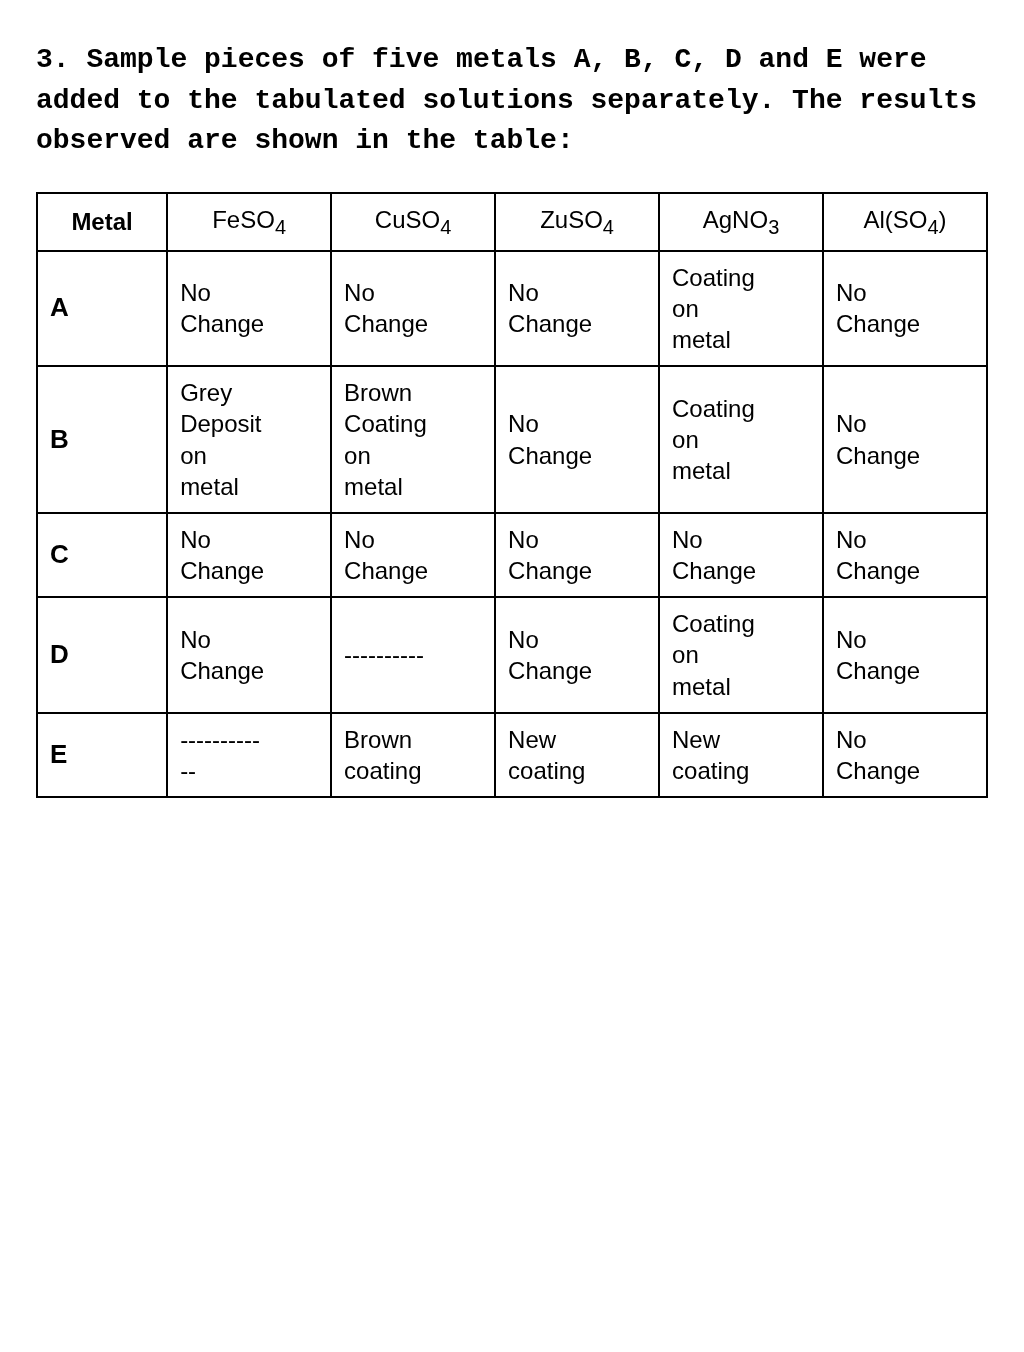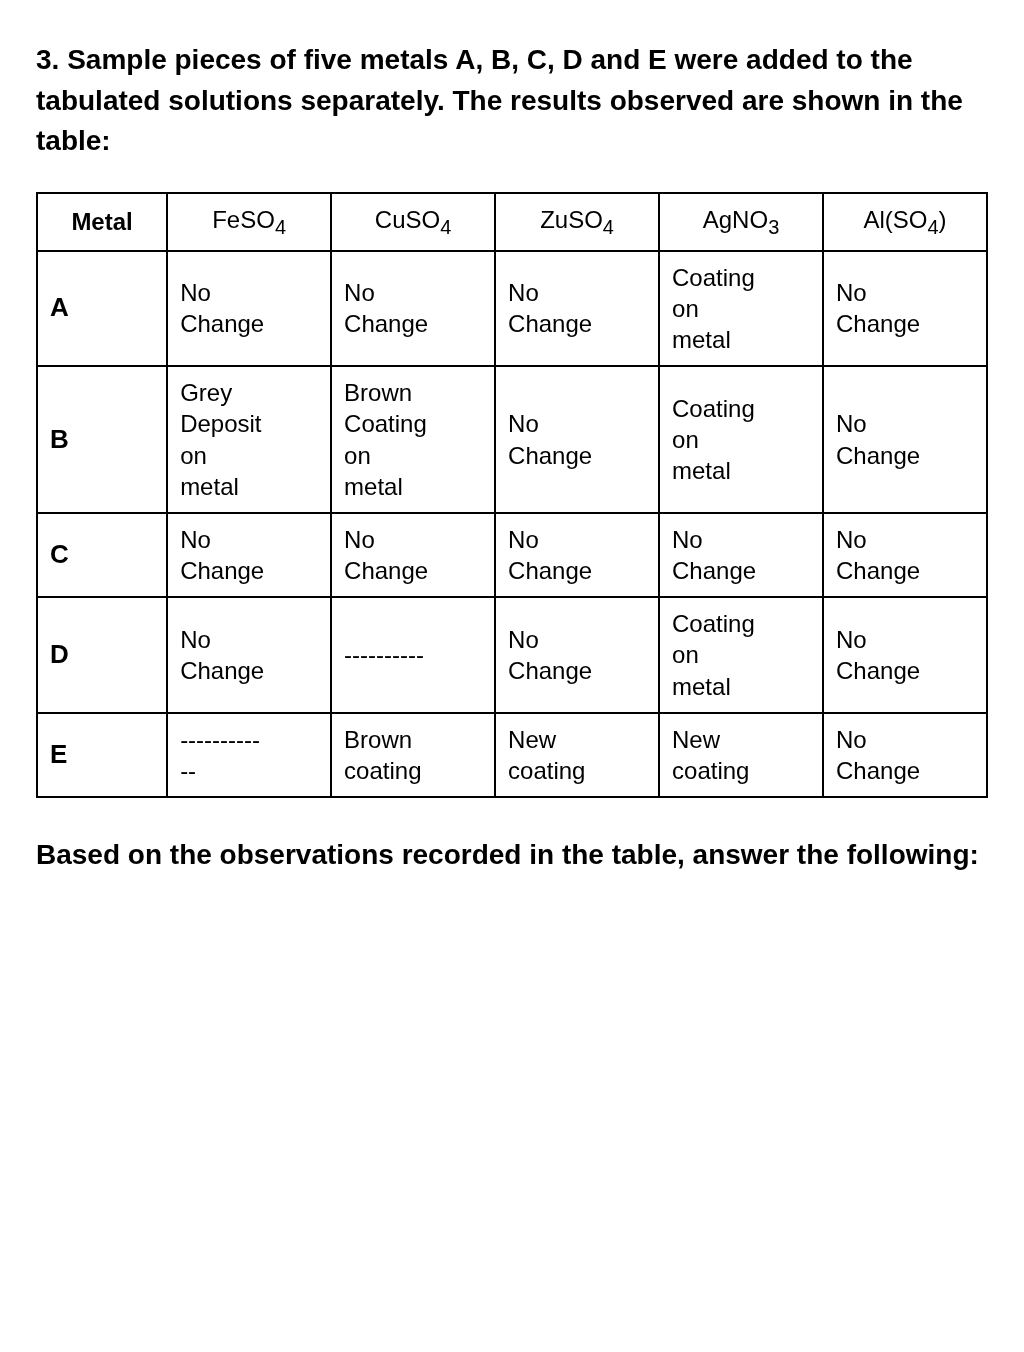--- a/index.html
+++ b/index.html
@@ -15,26 +15,26 @@
       min-height: 1352px;
       padding: 40px 36px;
       color: #000000;
     }
 
     .question-text {
       font-size: 28px;
       font-weight: bold;
       line-height: 1.45;
       margin-bottom: 30px;
+      font-family: Liberation Mono, monospace;
     }
 
     table {
       border-collapse: collapse;
       width: 100%;
-      margin-bottom: 36px;
       font-size: 24px;
       border-radius: 26px;
     }
 
     table th, table td {
       border: 2px solid #000000;
       padding: 10px 12px;
       vertical-align: middle;
       line-height: 1.3;
     }
@@ -125,16 +125,13 @@
         <td class="metal-col">E</td>
         <td>----------<br>--</td>
         <td>Brown<br>coating</td>
         <td>New<br>coating</td>
         <td>New<br>coating</td>
         <td>No<br>Change</td>
       </tr>
     </tbody>
   </table>
 
-  <p class="conclusion-text">
-    Based on the observations recorded in the table, answer the following:
-  </p>
 </div>
 
 </body></html>

